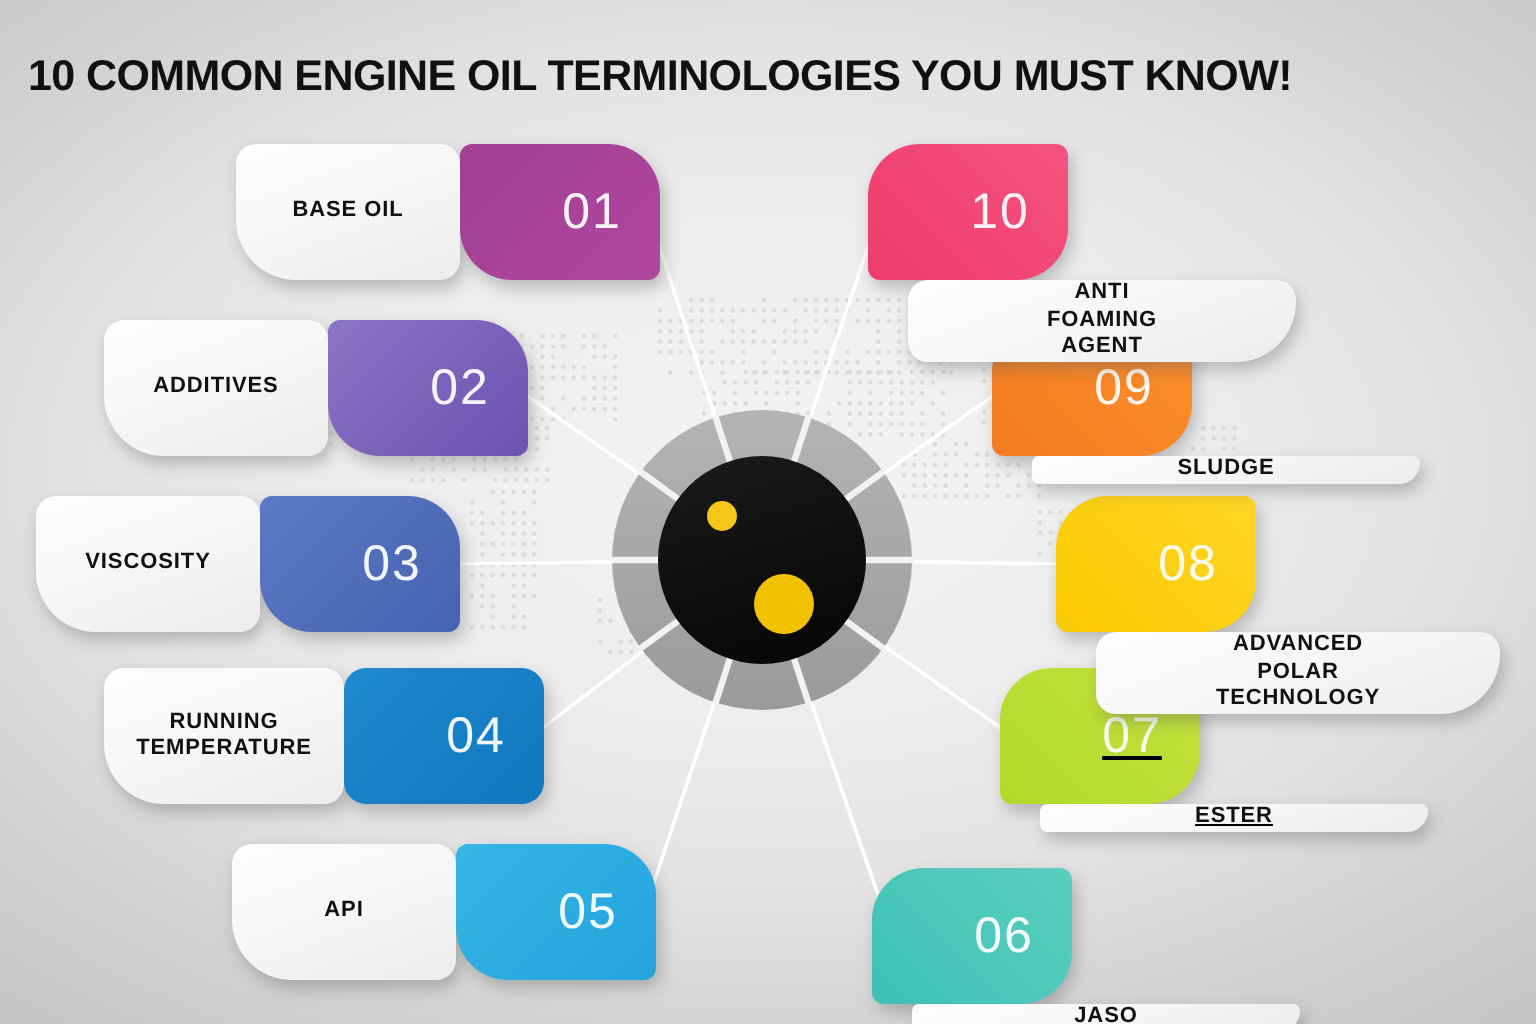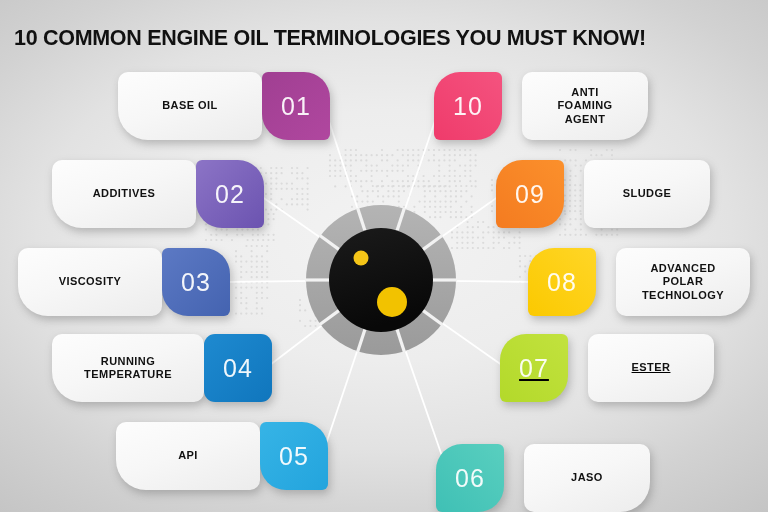--- a/index.html
+++ b/index.html
@@ -46,34 +46,35 @@
   .card.right .panel{border-radius:10px 10px 30px 10px;margin-left:20px;}
   .label{
     font-size:11px;font-weight:bold;color:#111;
     line-height:13.5px;letter-spacing:.45px;text-align:center;
     width:100%;padding:0 6px;box-sizing:border-box;
   }
   .numblock{
     width:68px;height:68px;flex:0 0 68px;
     display:flex;align-items:center;justify-content:center;
     position:relative;
+    padding-left:32px;
   }
   .card.left .numblock{border-radius:6px 26px 26px 6px;}
   .card.left .numblock.leaf{border-radius:6px 26px 6px 26px;}
   .card.right .numblock{border-radius:26px 6px 6px 26px;}
   .card.right .numblock.leaf{border-radius:26px 6px 26px 6px;}
   .num{
     font-size:25px;font-weight:400;letter-spacing:1px;
     color:rgba(255,255,255,.93);
     font-family:"Liberation Sans",sans-serif;
     -webkit-text-stroke:0;
   }
   
   .card.left{}
-  .card.right{flex-direction:row;}
+  .card.right{flex-direction:column;}
 </style>
 </head>
 <body>
 
 <div id="stage">
 
   <svg id="mapdots" viewBox="0 0 768 512">
       <circle cx="193.2" cy="168.0" r="1.12" fill="#d8d8d8"></circle>
       <circle cx="208.8" cy="168.0" r="1.12" fill="#d8d8d8"></circle>
       <circle cx="224.4" cy="168.0" r="1.12" fill="#d8d8d8"></circle>
@@ -1201,21 +1202,21 @@
         </div>
       </div>
       <div class="card left" style="left: 116px; top: 422px; width: 212px;">
         <div class="panel">
           <div class="label">API</div>
         </div>
         <div class="numblock leaf" style="background: linear-gradient(135deg, rgb(54, 180, 230) 0%, rgb(35, 164, 221) 100%);">
           <span class="num">05</span>
         </div>
       </div>
-      <div class="card right" style="left: 436px; top: 444px; width: 214px; justify-content: center;">
+      <div class="card right" style="left: 436px; top: 434px; width: 214px;">
         <div class="numblock leaf" style="background: linear-gradient(225deg, rgb(89, 207, 191) 0%, rgb(63, 192, 181) 100%);">
           <span class="num">06</span>
         </div>
         <div class="panel">
           <div class="label">JASO</div>
         </div>
       </div>
       <div class="card right" style="left: 500px; top: 334px; width: 214px; text-decoration: underline;">
         <div class="numblock leaf" style="background: linear-gradient(225deg, rgb(194, 226, 62) 0%, rgb(179, 217, 42) 100%);">
           <span class="num">07</span>

